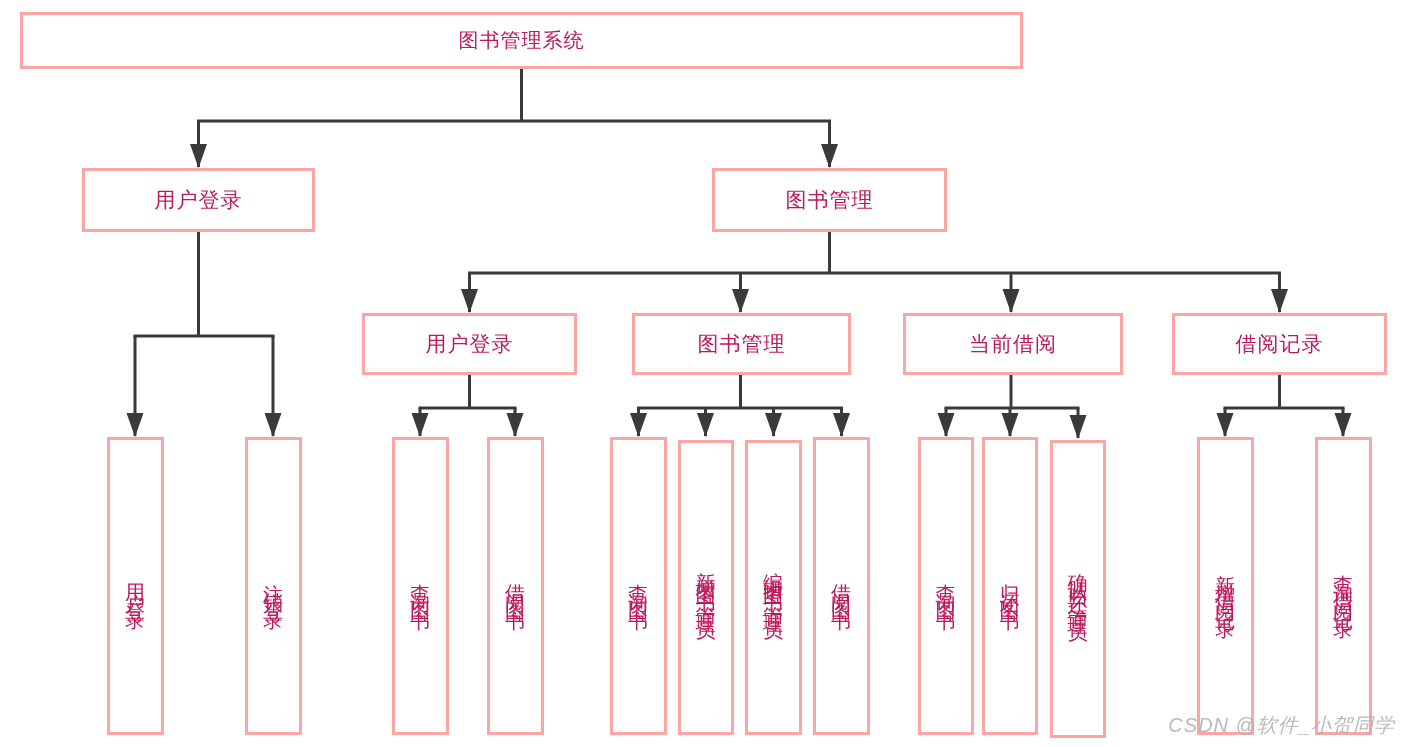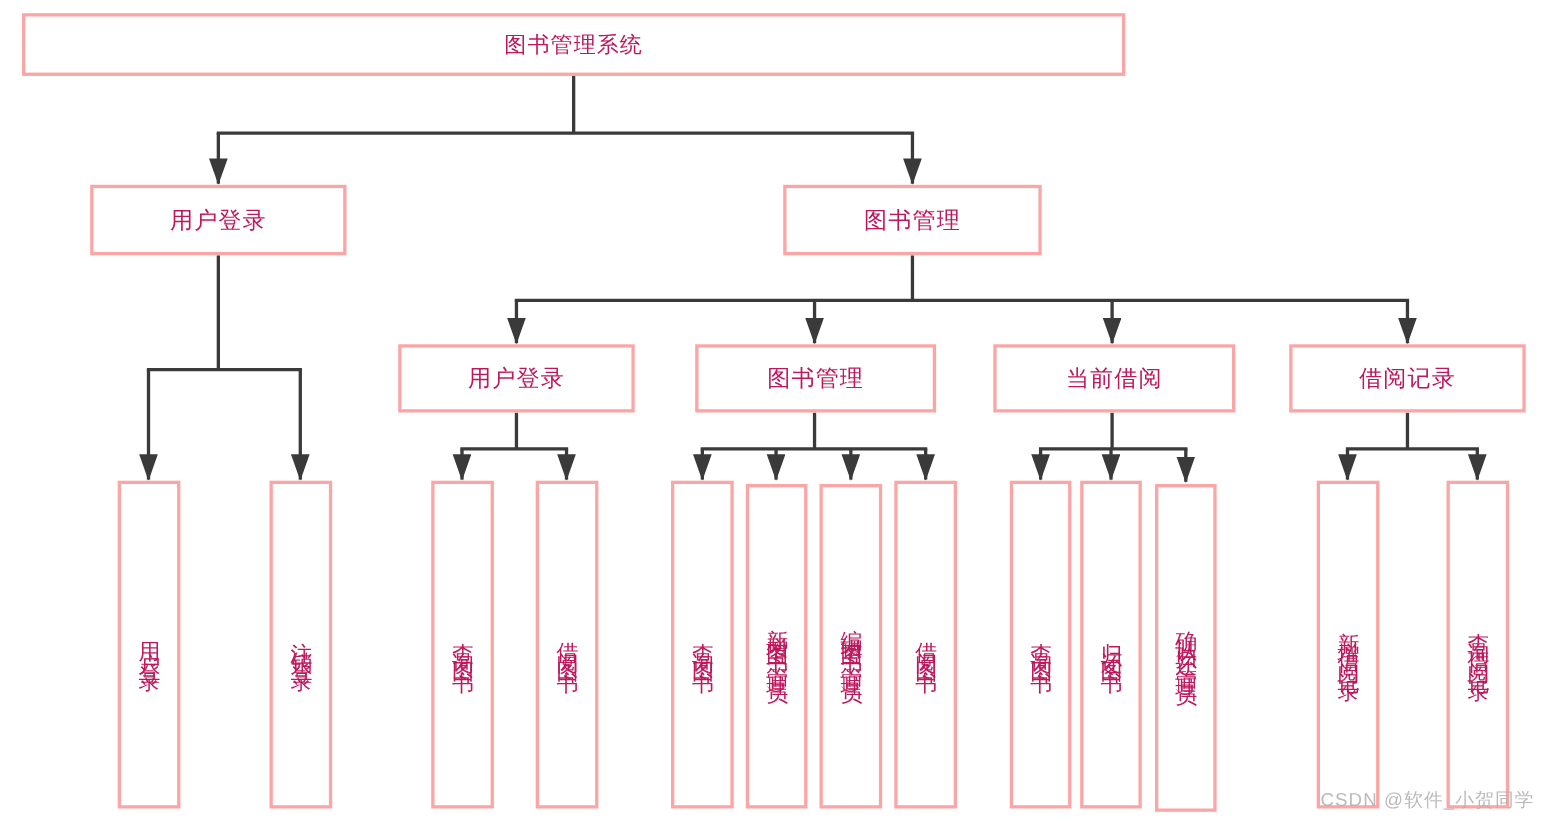--- a/index.html
+++ b/index.html
@@ -29,25 +29,26 @@
     text-orientation:mixed;
     font-size:20px;
     letter-spacing:9px;
     line-height:1;
   }
   .v.long{letter-spacing:7px;}
   .watermark{
     position:absolute;
     right:10px;
     bottom:8px;
-    font-size:17px;
+    font-size:20px;
     color:rgba(178,178,178,0.9);
     z-index:3;
     letter-spacing:1px;
     white-space:nowrap;
+    font-style:italic;
   }
 </style>
 </head>
 <body>
 
 <div id="stage">
 
   <svg id="wires" viewBox="0 0 1405 747" xmlns="http://www.w3.org/2000/svg">
     <defs>
       <marker id="arrow" markerWidth="26" markerHeight="18" refX="23" refY="8.5" orient="auto" markerUnits="userSpaceOnUse">

